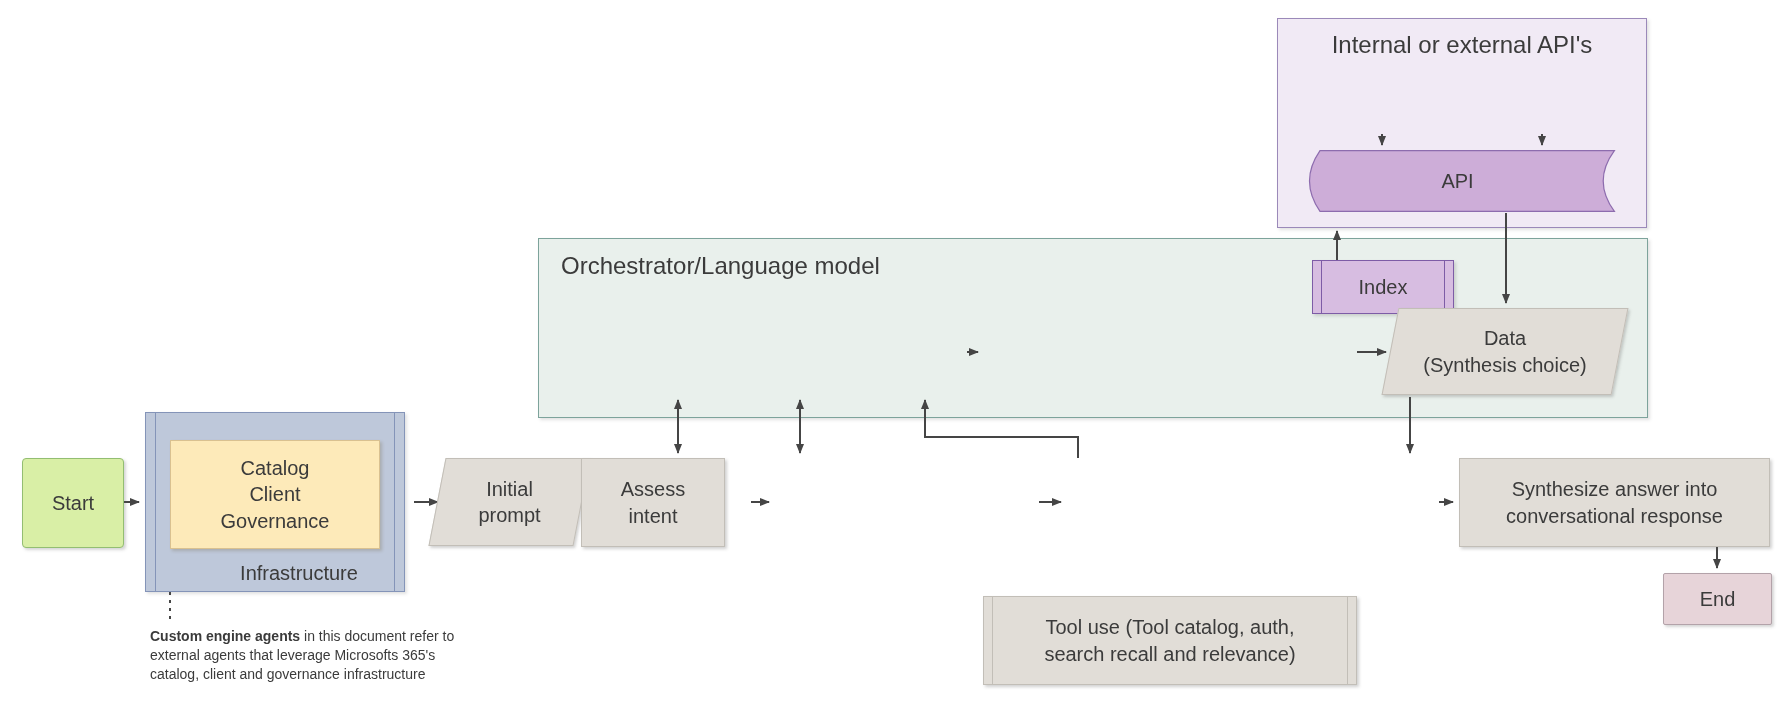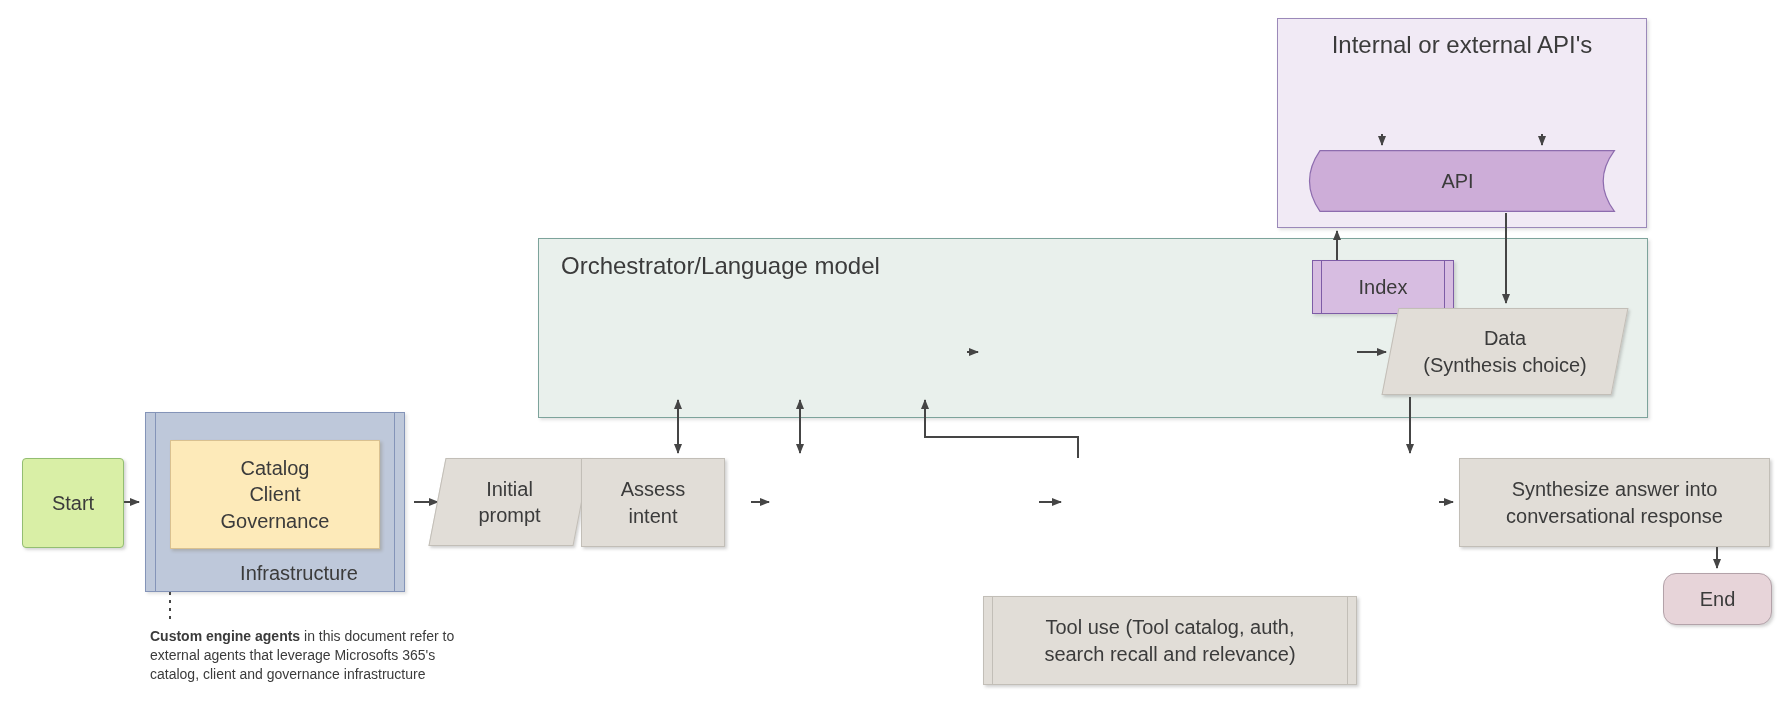--- a/index.html
+++ b/index.html
@@ -45,21 +45,21 @@
   
   .para{background:transparent;border:none;box-shadow:none;}
   .para .shape{position:absolute;inset:0;transform:skewX(-11deg);
         background:var(--gray-fill,#e1ddd7);border:1px solid var(--gray-border,#c4c0b9);
         box-shadow:2px 2px 3px rgba(90,90,90,.28);}
 
   
   .start-node{background:var(--start-fill,#d9efa6);border:1px solid var(--start-border,#93be72);
         border-radius:4px;box-shadow:2px 2px 3px rgba(90,90,90,.25);}
   .end-node{background:var(--end-fill,#e7d4d9);border:1px solid var(--end-border,#b3a2a9);
-        border-radius:13px;box-shadow:2px 2px 3px rgba(90,90,90,.25);}
+        border-radius:2px;box-shadow:2px 2px 3px rgba(90,90,90,.25);}
 
   .catalog-node{background:var(--catalog-fill,#fdeab9);border:1px solid var(--catalog-border,#d9c190);
         box-shadow:2px 2px 3px rgba(120,110,80,.3);}
 
   .infra-label{position:absolute;left:0;right:0;bottom:6px;text-align:center;font-size:20px;z-index:2;margin-left:48px;}
 
   
   .api-node{background:transparent;}
   .api-node svg{position:absolute;inset:0;overflow:visible;}
   .api-node svg path{fill:var(--api-fill,#cdadd8);stroke:var(--api-border,#8d6cae);stroke-width:1.2;}

